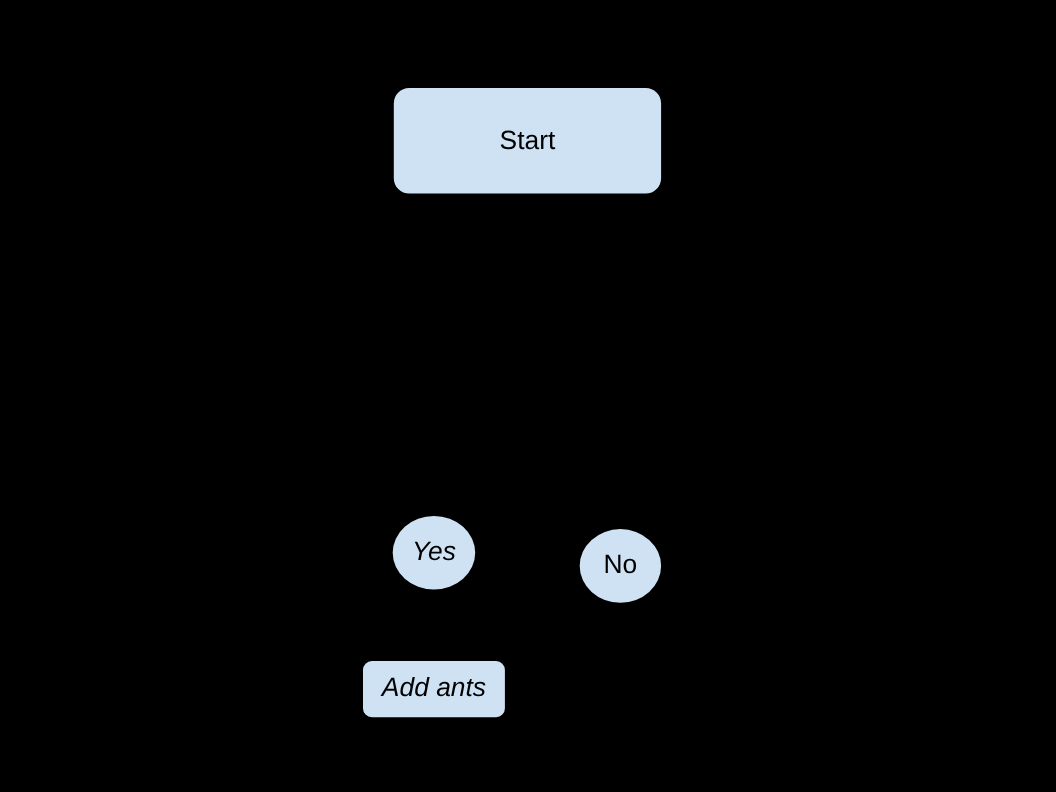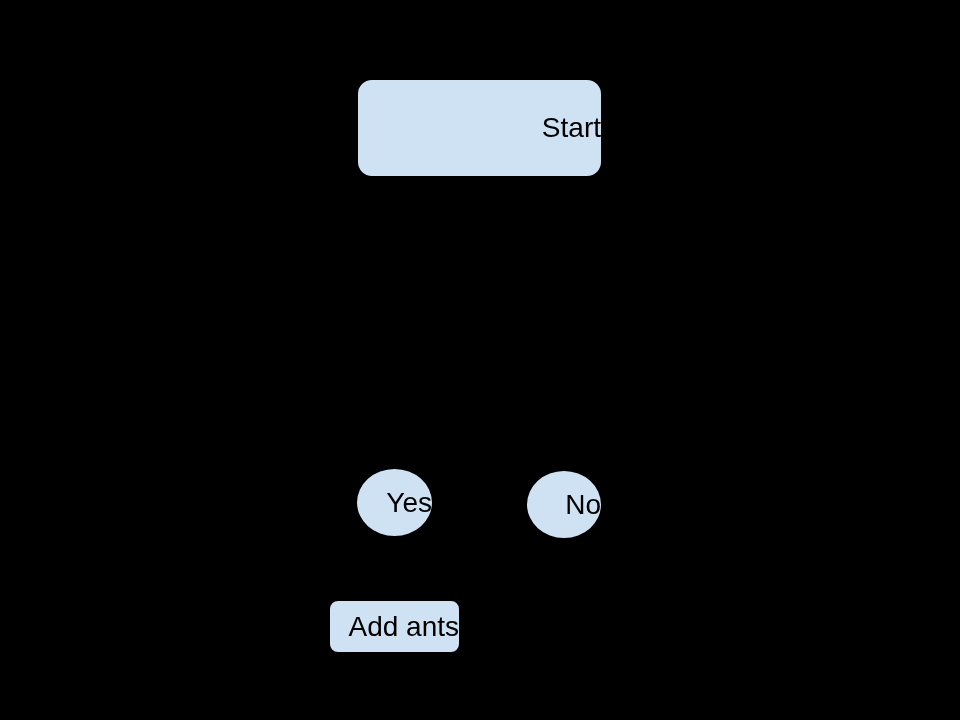--- a/index.html
+++ b/index.html
@@ -17,52 +17,53 @@
     position: relative;
     width: 960px;
     height: 720px;
     background: var(--bg, #000000);
   }
   .node {
     position: absolute;
     box-sizing: border-box;
     display: flex;
     align-items: center;
-    justify-content: flex-end;
+    justify-content: center;
     background: var(--fill, #cfe2f3);
     border: 2px solid var(--stroke, #000000);
     color: var(--text, #000000);
-    font-size: 28px;
+    font-size: 24px;
     line-height: 1.2;
     text-align: center;
     white-space: nowrap;
   }
   .node.rect {
     border-radius: 16px;
   }
   .node.rect-small {
     border-radius: 10px;
+    font-style: italic;
   }
   .node.ellipse {
     border-radius: 50%;
   }
   #node-start {
     left: 356px; top: 78px;
     width: 247px; height: 100px;
   }
   #node-question {
     left: 356px; top: 278px;
     width: 247px; height: 100px;
   }
   #node-yes {
     left: 355px; top: 467px;
-    width: 79px; height: 71px;
+    width: 79px; height: 71px; font-style: italic;
   }
   #node-no {
-    left: 525px; top: 469px;
+    left: 525px; top: 479px;
     width: 78px; height: 71px;
   }
   #node-add-ants {
     left: 328px; top: 599px;
     width: 133px; height: 55px;
   }
 </style>
 </head>
 <body>
 

